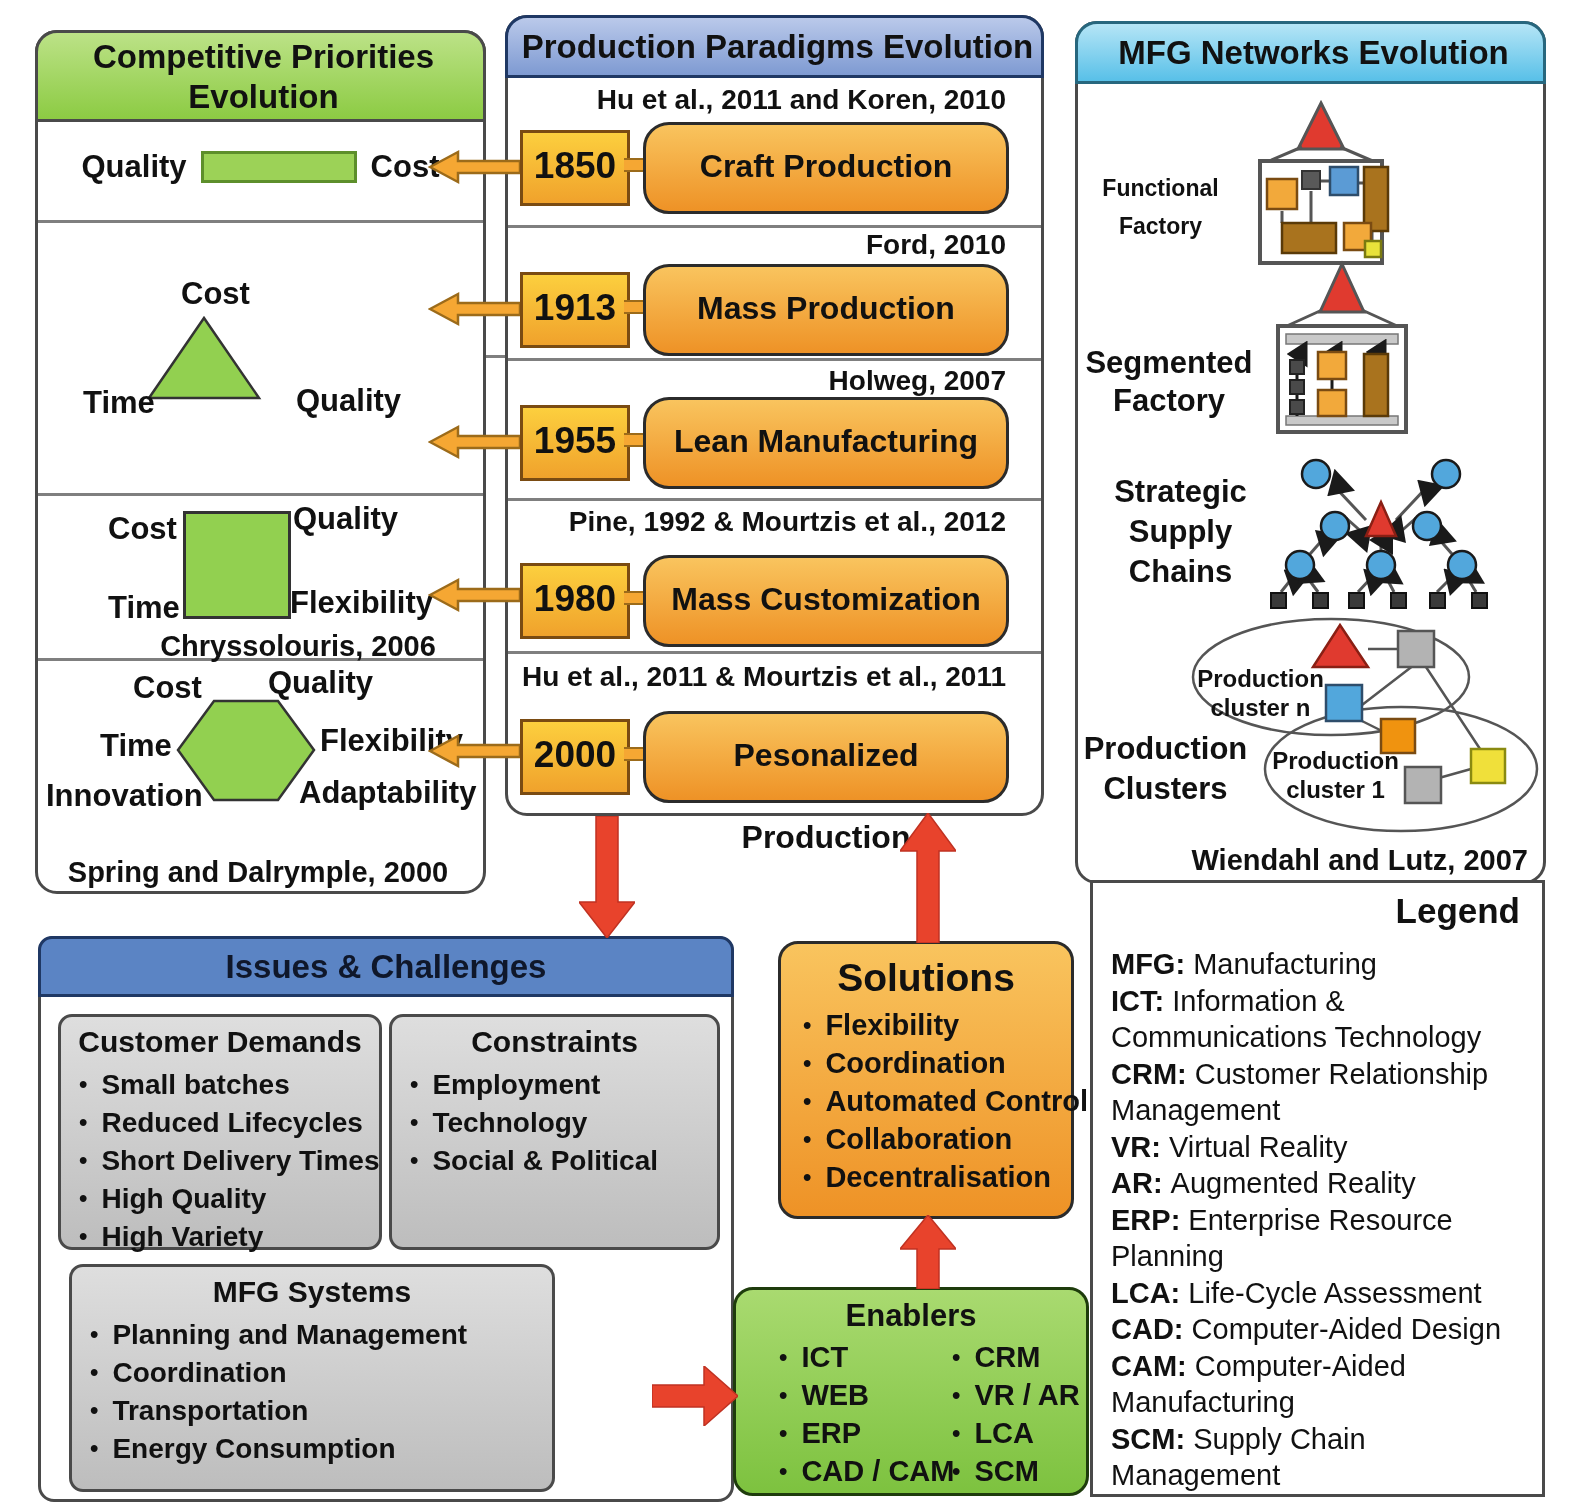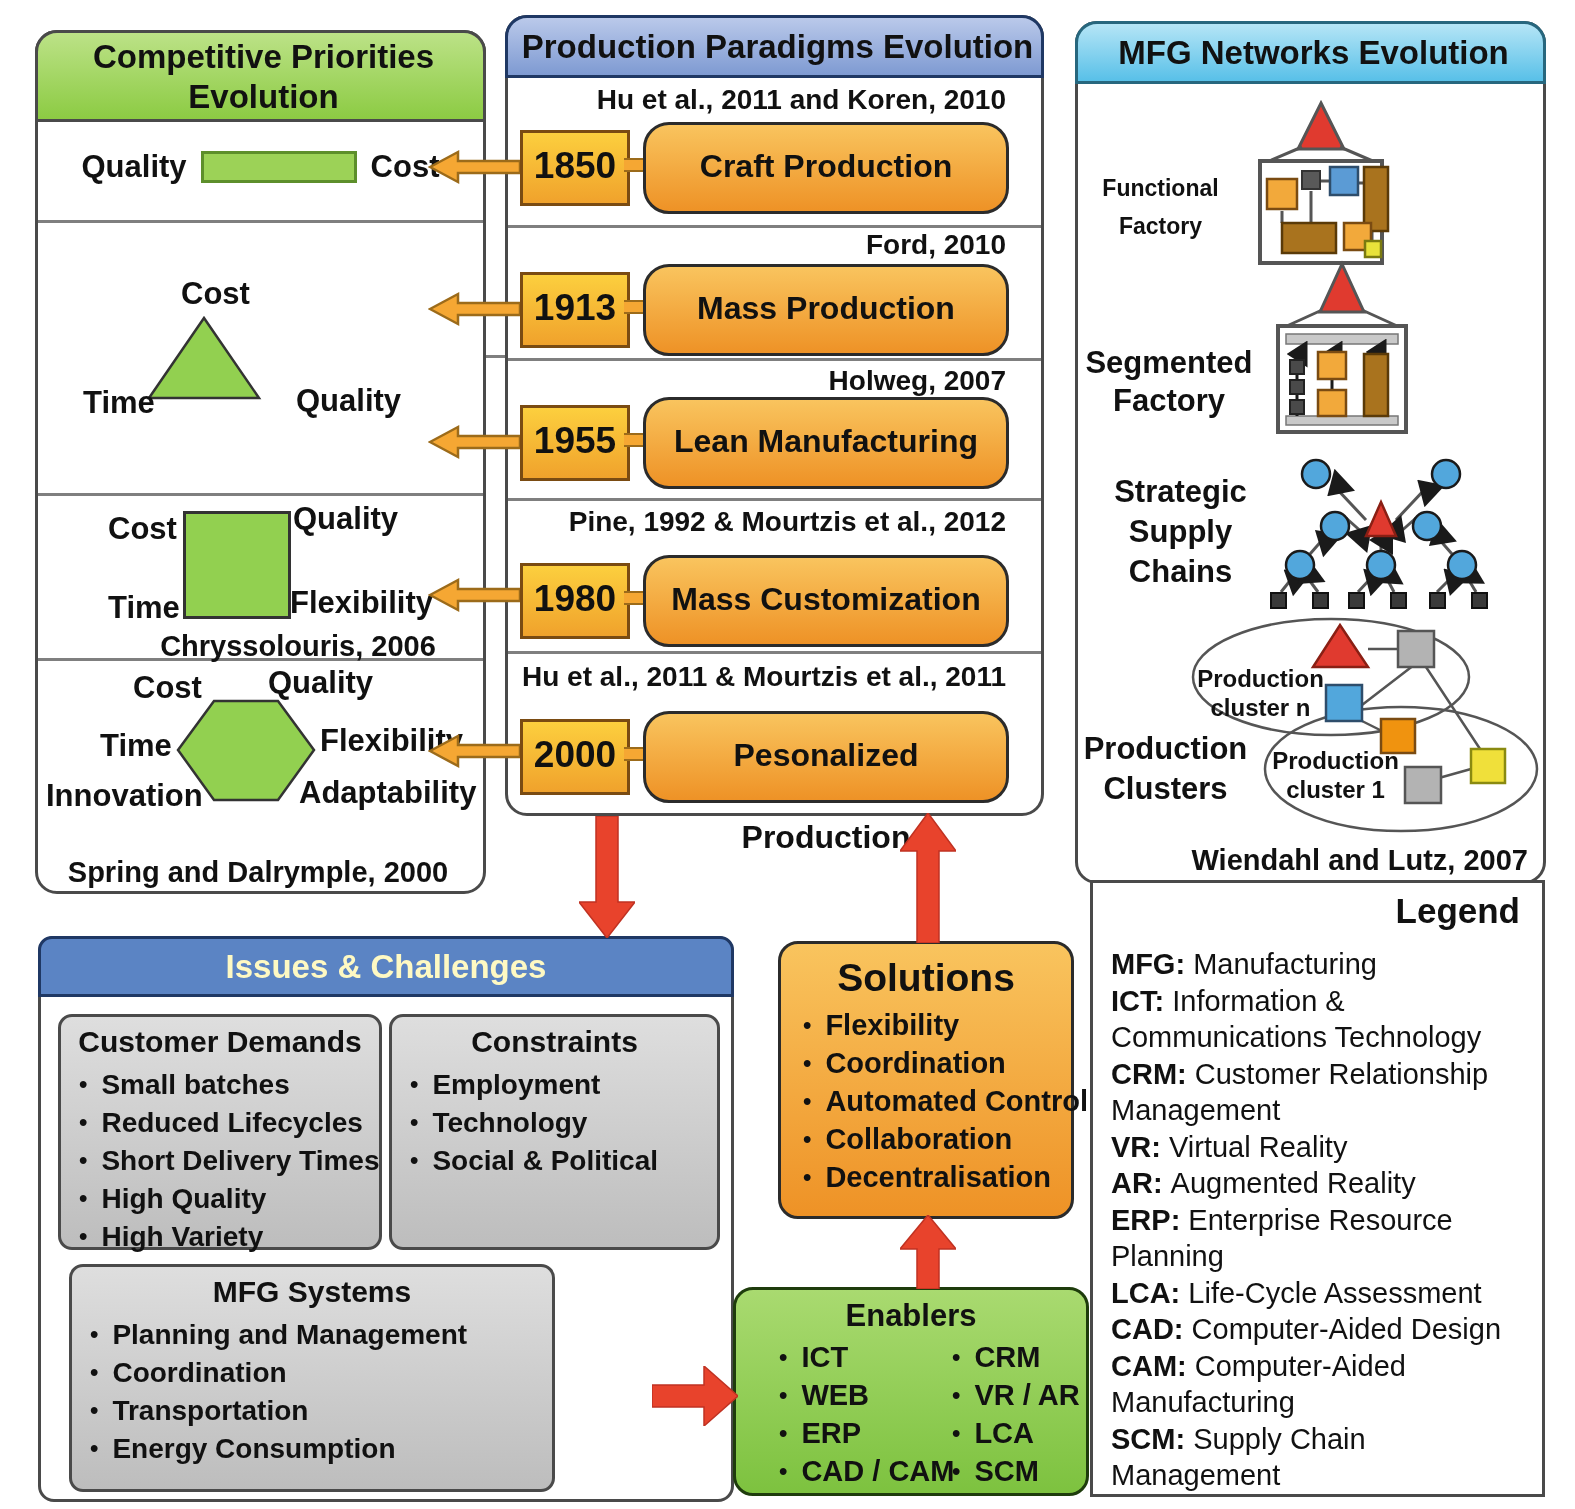--- a/index.html
+++ b/index.html
@@ -230,21 +230,21 @@
       <rect x="219" y="150" width="36" height="36" fill="#b3b3b3" stroke="#555" stroke-width="2.5"></rect>
     </svg>
     <div class="clu-lbl" style="left:115px;top:640px;width:135px;">Production cluster n</div>
     <div class="clu-lbl" style="left:190px;top:722px;width:135px;">Production cluster 1</div>
 
     <div class="cap" style="right:15px;top:820px;width:340px;text-align:right;font-size:29px;">Wiendahl and Lutz, 2007</div>
   </div>
 
   <div class="panel" style="left:38px;top:936px;width:690px;height:560px;border-radius:16px;">
     <div class="hdr" style="height:55px;background:#5b84c4;border-color:#1f3864;border-radius:14px 14px 0 0;
-                font-size:33px;line-height:55px;color:#fef9c3;"><span>Issues &amp; Challenges</span></div>
+                font-size:33px;line-height:55px;color:#0f172a;"><span>Issues &amp; Challenges</span></div>
 
     <div class="graybox" style="left:17px;top:75px;width:318px;height:230px;">
       <div class="bx-title">Customer Demands</div>
       <ul class="blist">
         <li>Small batches</li>
         <li>Reduced Lifecycles</li>
         <li>Short Delivery Times</li>
         <li>High Quality</li>
         <li>High Variety</li>
       </ul>

